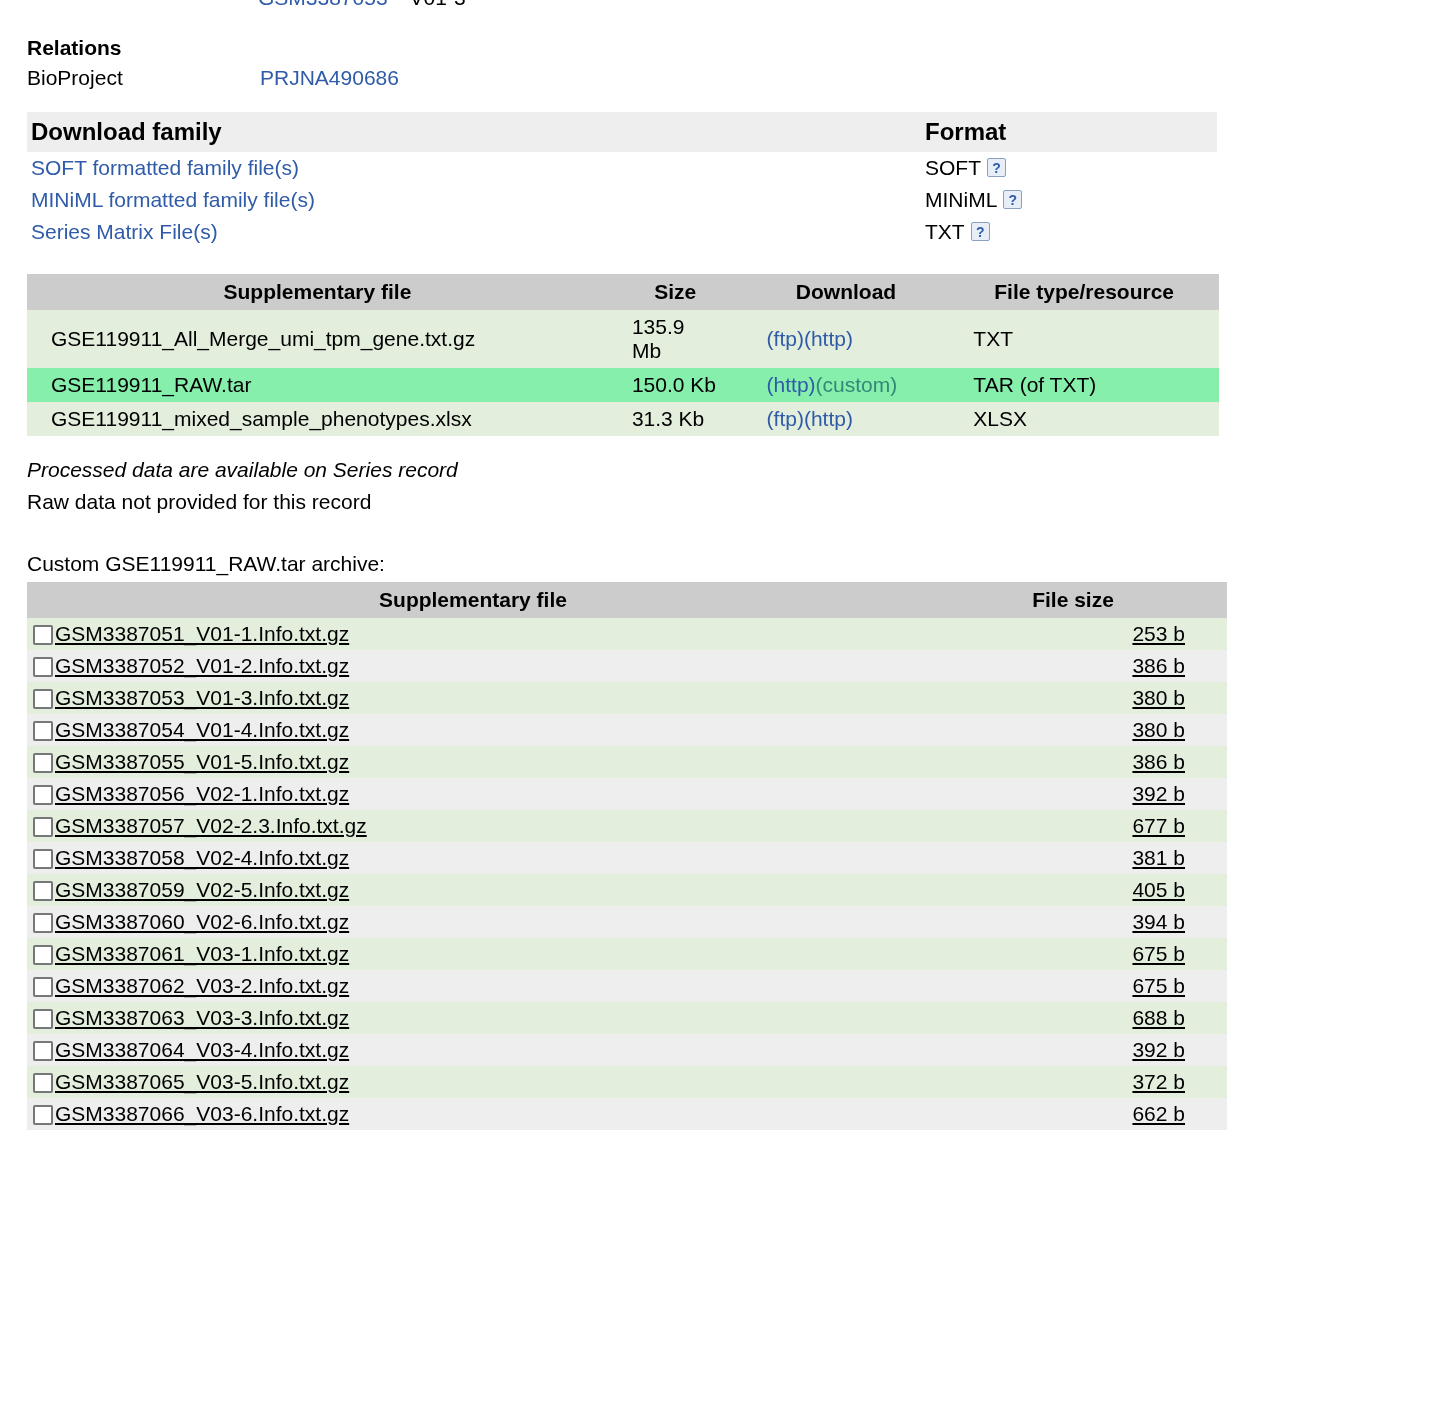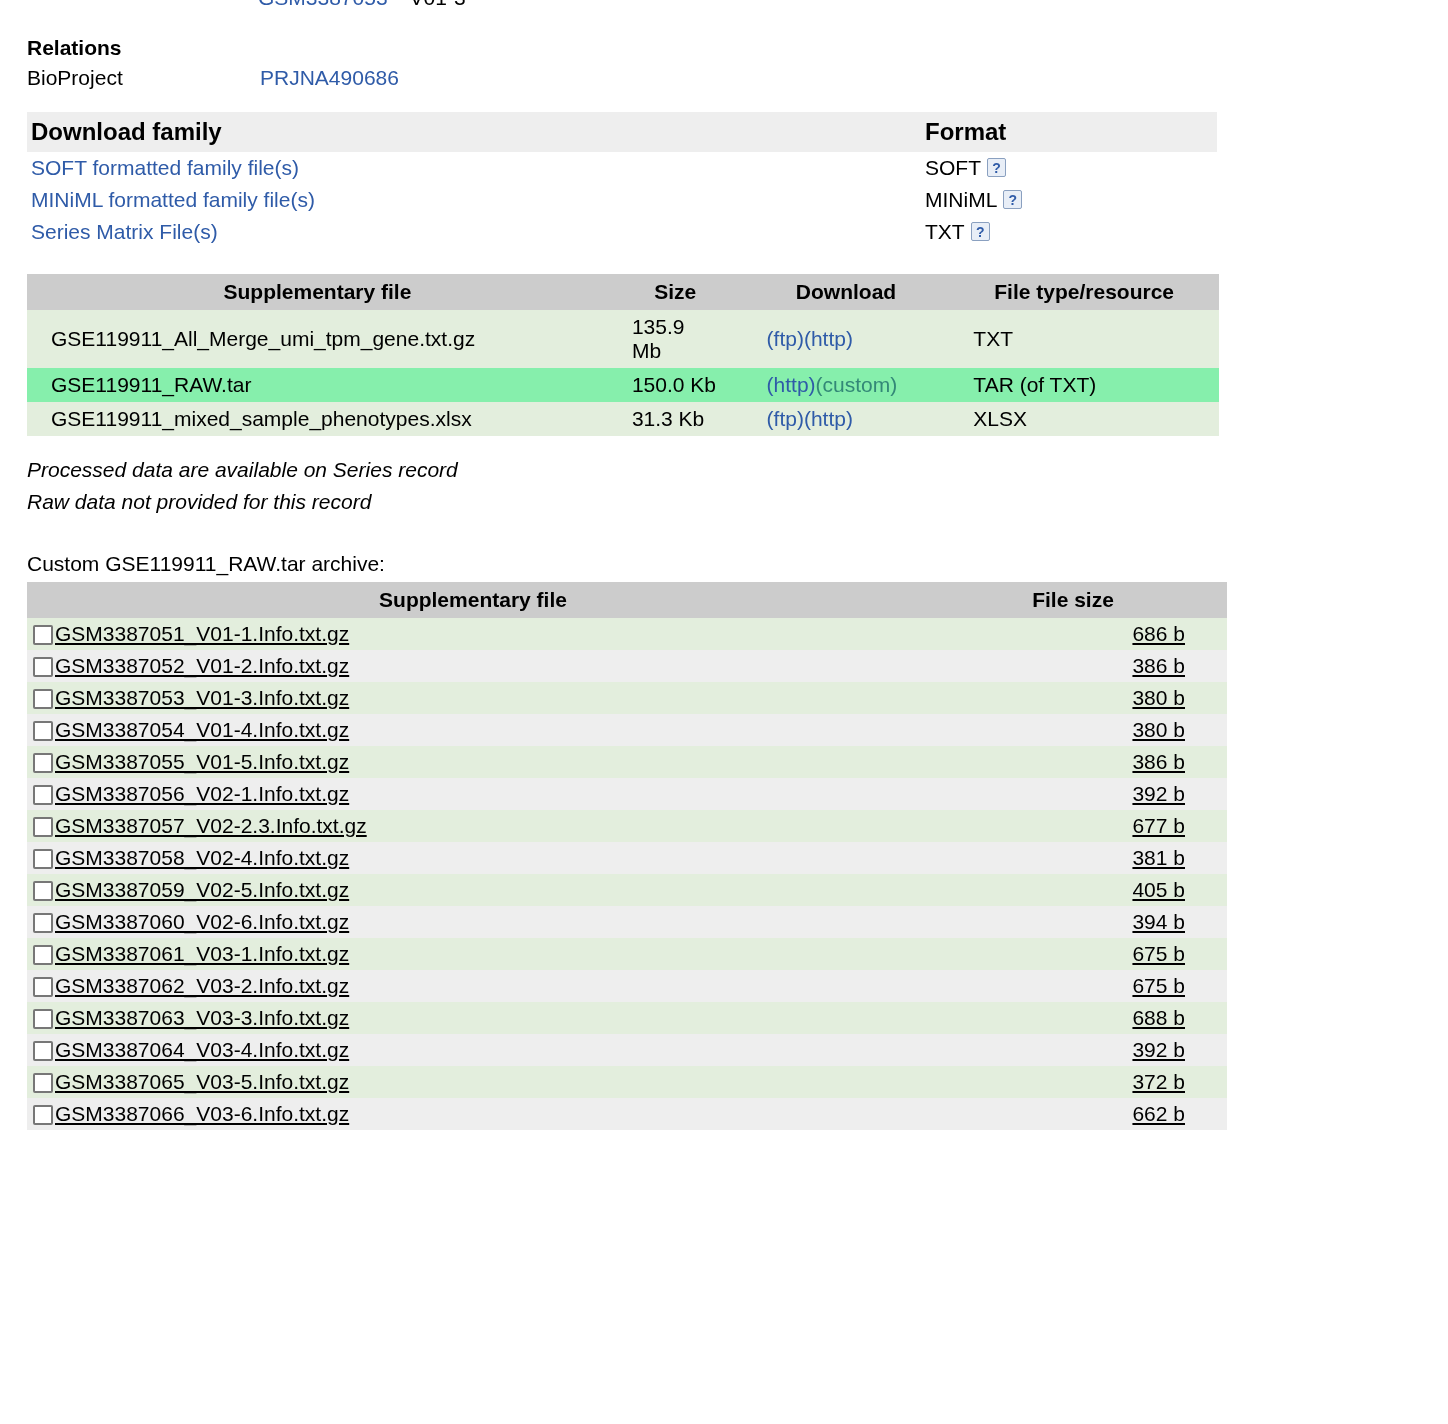--- a/index.html
+++ b/index.html
@@ -121,21 +121,20 @@
   .supp-table td.dl a { color: #2f5ba8; }
   .supp-table td.dl .custom { color: #338877; }
   .supp-table td.type { text-align: left; }
 
   .note {
     font-style: italic;
     margin-top: 22px;
     font-size: 21px;
   }
   .note2 {
-    font-style: italic;
     margin-top: 8px;
     font-size: 21px;
   }
 
   .custom-archive-label {
     margin-top: 38px;
     margin-bottom: 6px;
     font-size: 21px;
   }
 
@@ -253,21 +252,21 @@
     <div class="custom-archive-label">Custom GSE119911_RAW.tar archive:</div>
 
     <table class="arch-table">
       <tbody>
           <tr>
         <th class="c1">Supplementary file</th>
         <th>File size</th>
       </tr>
       <tr class="alt-a">
         <td class="fname"><input type="checkbox" class="chk" style=""><span>GSM3387051_V01-1.Info.txt.gz</span></td>
-        <td class="fsize">686 b</td>
+        <td class="fsize">253 b</td>
       </tr>
       <tr class="alt-b">
         <td class="fname"><input type="checkbox" class="chk" style=""><span>GSM3387052_V01-2.Info.txt.gz</span></td>
         <td class="fsize">386 b</td>
       </tr>
       <tr class="alt-a">
         <td class="fname"><input type="checkbox" class="chk" style=""><span>GSM3387053_V01-3.Info.txt.gz</span></td>
         <td class="fsize">380 b</td>
       </tr>
       <tr class="alt-b">

